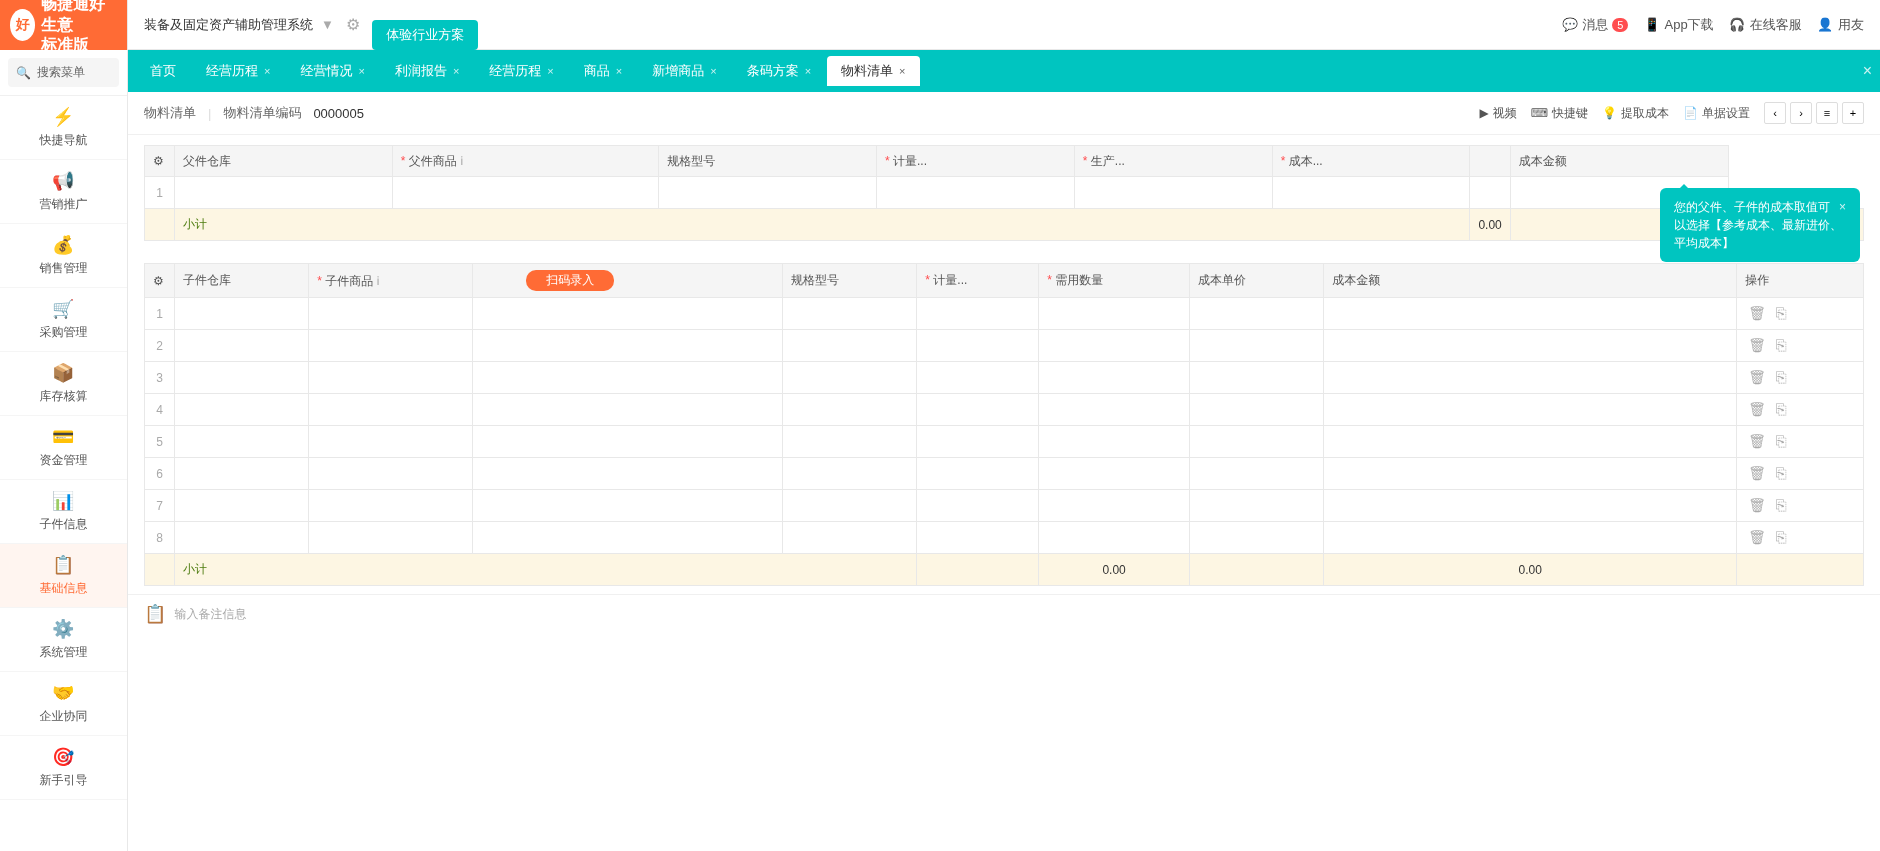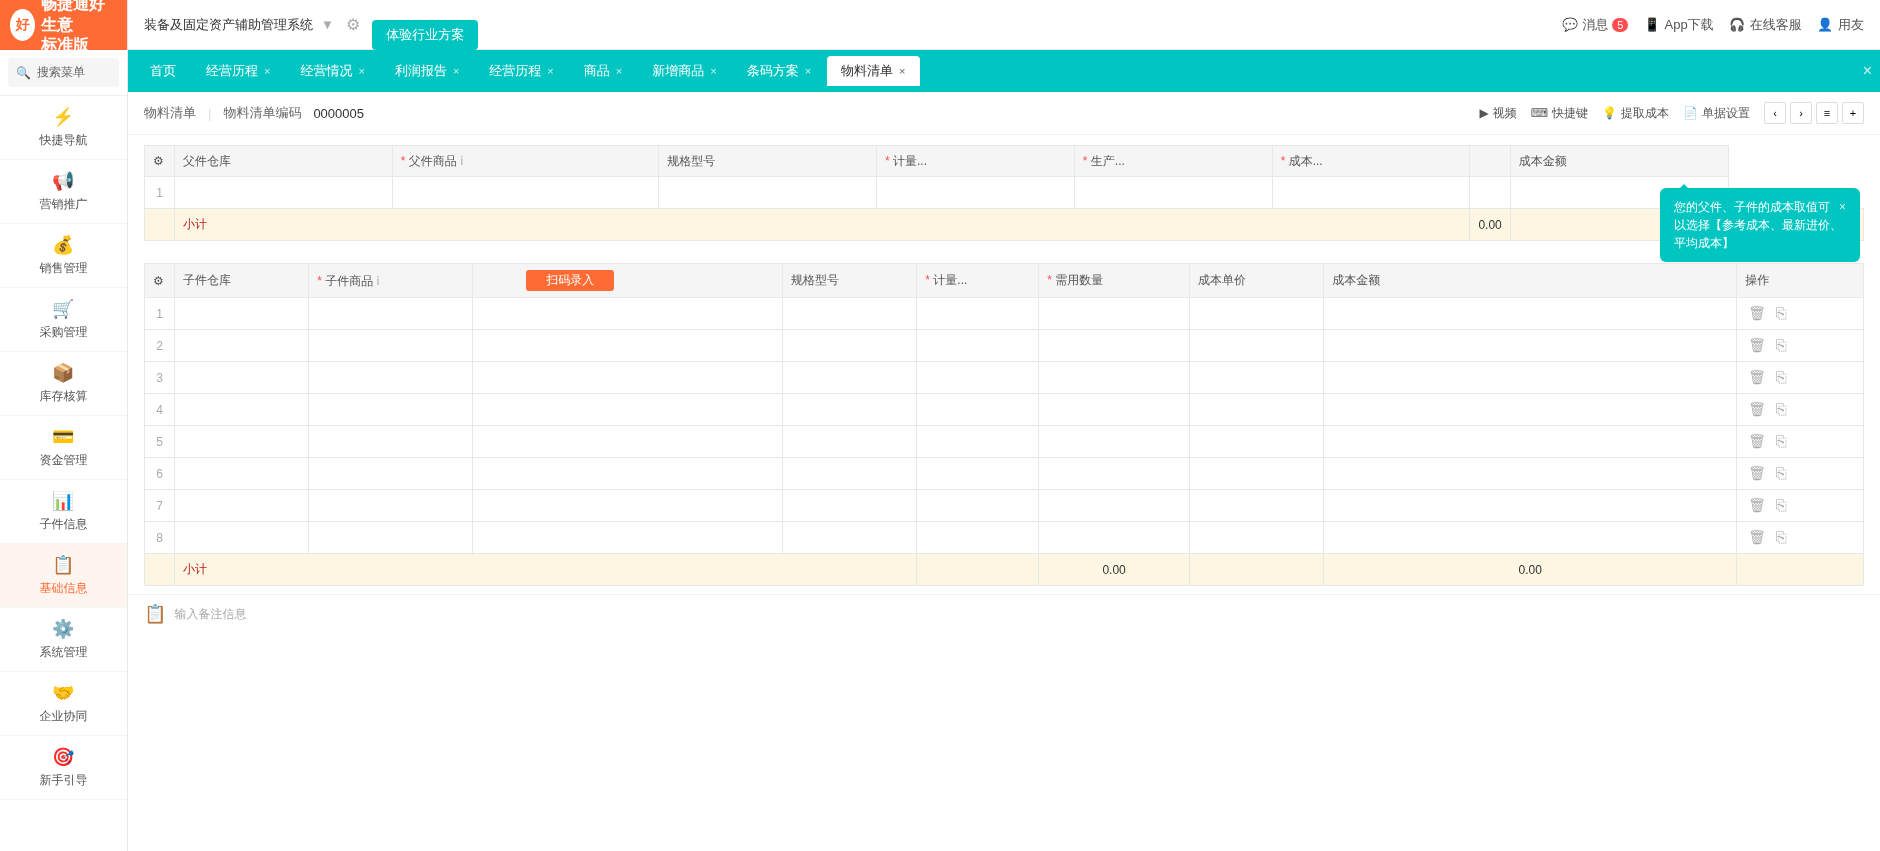--- a/index.html
+++ b/index.html
@@ -150,28 +150,28 @@
       padding: 6px 8px;
       text-align: left;
       white-space: nowrap;
     }
     .data-table th {
       background: #f5f5f5; color: #555; font-weight: 500;
     }
     .data-table td { background: #fff; color: #333; height: 32px; }
     .data-table .subtotal-row td { background: #fdf6e3; }
     .data-table .row-num { color: #aaa; text-align: center; width: 30px; }
-    .data-table .subtotal-label { color: #b91c1c; }
+    .data-table .subtotal-label { color: #4d7c0f; }
     .data-table .subtotal-value { color: #333; font-weight: 500; text-align: center; }
     .required { color: #ff4d4f; }
     .th-settings { text-align: center; }
 
     .scan-btn {
       background: #ff6b35; color: #fff; border: none;
-      padding: 2px 20px; border-radius: 3px; font-size: 12px; cursor: pointer; margin-left: 45px;
+      padding: 2px 20px; border-radius: 10px; font-size: 12px; cursor: pointer; margin-left: 45px;
     }
 
     .action-icon { color: #aaa; cursor: pointer; font-size: 14px; padding: 0 3px; }
 
     
     .tooltip-box {
       position: absolute;
       top: 130px; right: 200px;
       background: #00c5c0;
       color: #fff;

